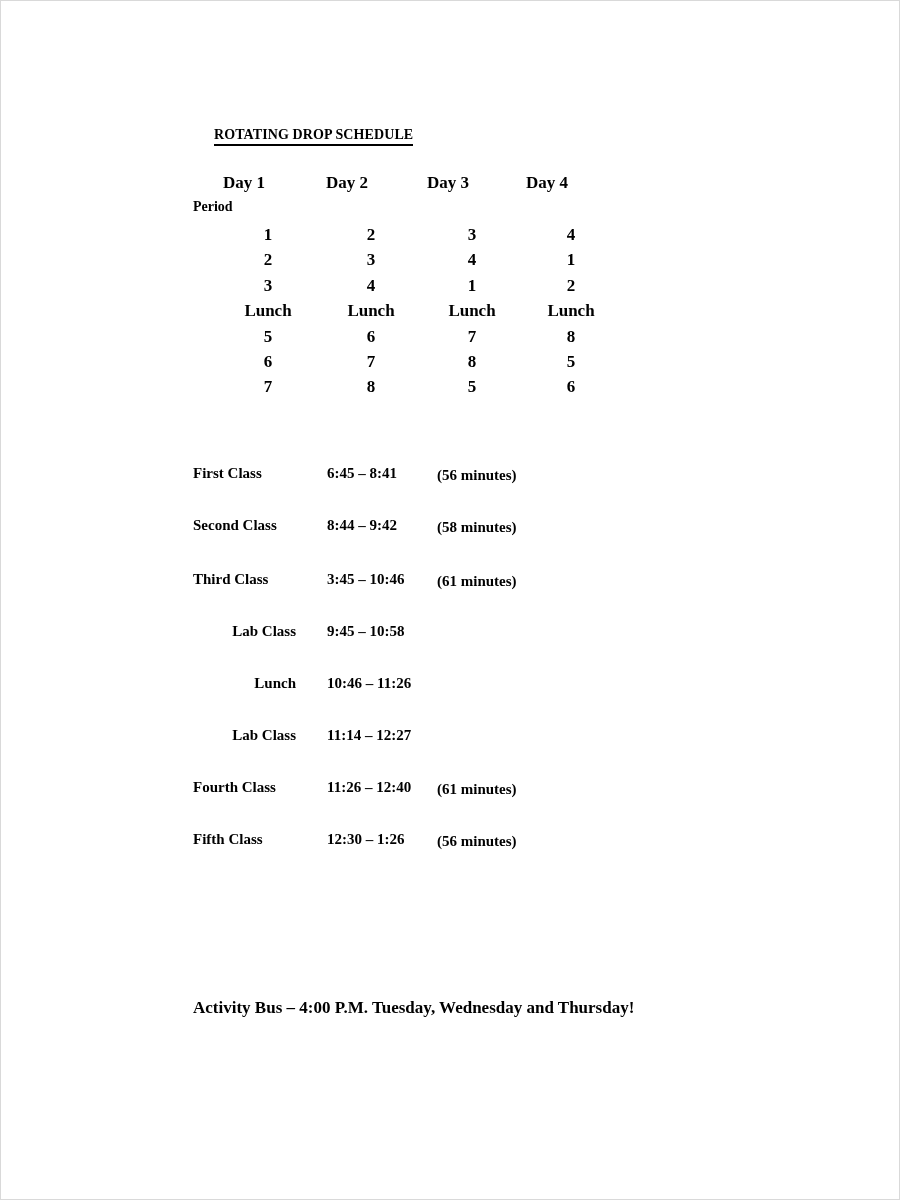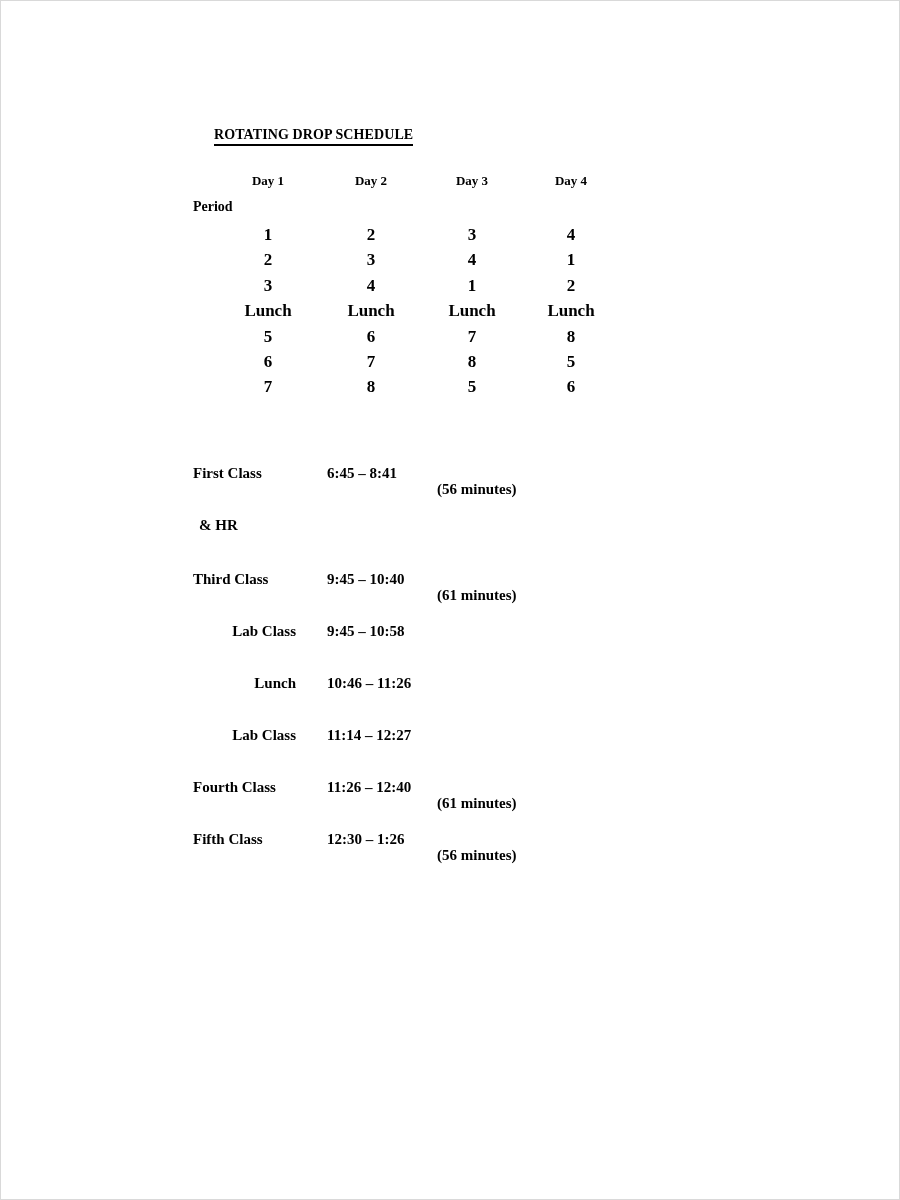--- a/index.html
+++ b/index.html
@@ -47,23 +47,22 @@
     top: 172px;
     width: 430px;
   }
   .rot-header {
     position: relative;
     height: 24px;
   }
   .rot-header .dayhead {
     position: absolute;
     top: 0;
-    font-size: 13px;
-    font-weight: bold;
-    text-align: center;
+    font-size: 17px;
+    font-weight: bold;
     white-space: nowrap;
   }
   .period-label {
     position: absolute;
     left: 0;
     top: 26px;
     font-size: 14px;
     font-weight: bold;
   }
   .rot-body {
@@ -117,21 +116,21 @@
     text-align: right;
   }
   .bell-row .time {
     position: absolute;
     left: 134px;
     top: 0;
   }
   .bell-row .dur {
     position: absolute;
     left: 244px;
-    top: 16px;
+    top: 2px;
   }
   .bell-row .sub {
     position: absolute;
     left: 6px;
     top: 0;
   }
 
   
   .gap-lg { height: 26px; }
   .gap-sm { height: 26px; }
@@ -215,27 +214,29 @@
   <div class="bell">
 
     <div class="bell-row" style="height:26px;">
       <span class="name">First Class</span>
       <span class="time">6:45 – 8:41</span>
       <span class="dur">(56 minutes)</span>
     </div>
     <div class="gap-lg"></div>
 
     <div class="bell-row" style="height:26px;">
-      <span class="sub">&amp; HR</span>
+      <span class="name">Second Class</span>
+      <span class="time">8:44 – 9:42</span>
+      <span class="dur">(58 minutes)</span>
     </div>
     <div class="gap-lg" style="height:28px;"></div>
 
     <div class="bell-row" style="height:26px;">
       <span class="name">Third Class</span>
-      <span class="time">9:45 – 10:40</span>
+      <span class="time">3:45 – 10:46</span>
       <span class="dur">(61 minutes)</span>
     </div>
     <div class="gap-lg"></div>
 
     <div class="bell-row indent" style="height:26px;">
       <span class="name">Lab Class</span>
       <span class="time">9:45 – 10:58</span>
       <span class="dur"></span>
     </div>
     <div class="gap-lg"></div>
@@ -263,14 +264,15 @@
 
     <div class="bell-row" style="height:26px;">
       <span class="name">Fifth Class</span>
       <span class="time">12:30 – 1:26</span>
       <span class="dur">(56 minutes)</span>
     </div>
     <div class="gap-sm" style="height:28px;"></div>
 
   </div>
 
+  <div class="footer-note">Activity Bus – 4:00 P.M. Tuesday, Wednesday and Thursday!</div>
 
 </div>
 
 </body></html>

